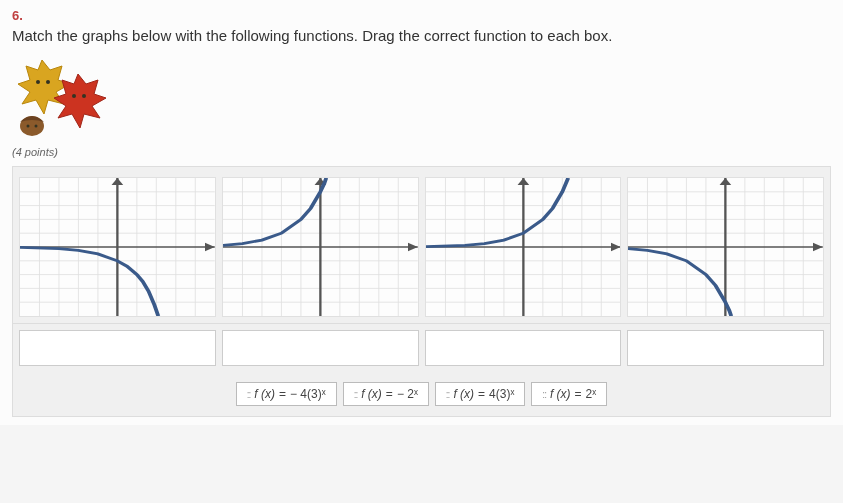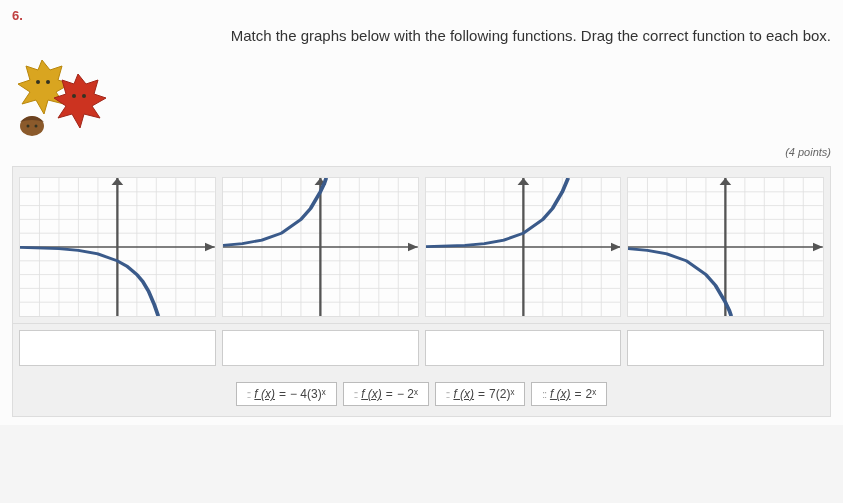--- a/index.html
+++ b/index.html
@@ -1,30 +1,30 @@
 <!DOCTYPE html>
 <html><head>
 <meta charset="utf-8">
 <style>
 * { margin: 0; padding: 0; box-sizing: border-box; }
 body { font-family: Arial, sans-serif; background: #f5f5f5; width: 843px; height: 503px; overflow: hidden; }
 .page { padding: 8px 12px; background: #fcfcfc; }
 .qnum { color: #c04040; font-weight: bold; font-size: 13px; }
-.prompt { font-size: 15px; color: #333; margin: 4px 0 8px; text-align: right; }
+.prompt { font-size: 15px; color: #333; margin: 4px 0 8px; }
 .decor { display: flex; align-items: center; margin: 4px 0; }
-.points { font-size: 11px; color: #666; font-style: italic; margin: 4px 0 8px; text-align: right; }
+.points { font-size: 11px; color: #666; font-style: italic; margin: 4px 0 8px; }
 .graphs-row { display: flex; gap: 6px; background: #f0f0f0; padding: 10px 6px 6px; border: 1px solid #ddd; }
 .graph-box { flex: 1; background: #fdfdfd; border: 1px solid #e0e0e0; height: 140px; position: relative; }
 .graph-box svg { width: 100%; height: 100%; }
 .drop-row { display: flex; gap: 6px; background: #f0f0f0; padding: 6px; border-left: 1px solid #ddd; border-right: 1px solid #ddd; }
 .drop-box { flex: 1; height: 36px; background: #fff; border: 1px solid #ccc; }
 .chips-row { display: flex; gap: 6px; justify-content: center; background: #f0f0f0; padding: 10px 6px; border-left: 1px solid #ddd; border-right: 1px solid #ddd; border-bottom: 1px solid #ddd; }
 .chip { background: #fff; border: 1px solid #bbb; padding: 4px 10px; font-size: 12px; color: #444; cursor: grab; display: flex; align-items: center; gap: 4px; }
 .chip .grip { color: #999; font-size: 10px; letter-spacing: -1px; }
-.fx { font-style: italic; text-decoration: underline; }
+.fx { font-style: italic; }
 </style>
 </head>
 <body>
 
 <div class="page">
   <div class="qnum">6.</div>
   <div class="prompt">Match the graphs below with the following functions. Drag the correct function to each box.</div>
 
   <div class="decor">
     <svg width="110" height="90" viewBox="0 0 110 90">
@@ -172,21 +172,21 @@
     <div class="chip">
       <span class="grip">::</span>
       <span class="fx">f (x)</span>
       <span> = </span>
       <span>− 2ˣ</span>
     </div>
     <div class="chip">
       <span class="grip">::</span>
       <span class="fx">f (x)</span>
       <span> = </span>
-      <span>7(2)ˣ</span>
+      <span>4(3)ˣ</span>
     </div>
     <div class="chip">
       <span class="grip">::</span>
       <span class="fx">f (x)</span>
       <span> = </span>
       <span>2ˣ</span>
     </div>
   </div>
 </div>
 

